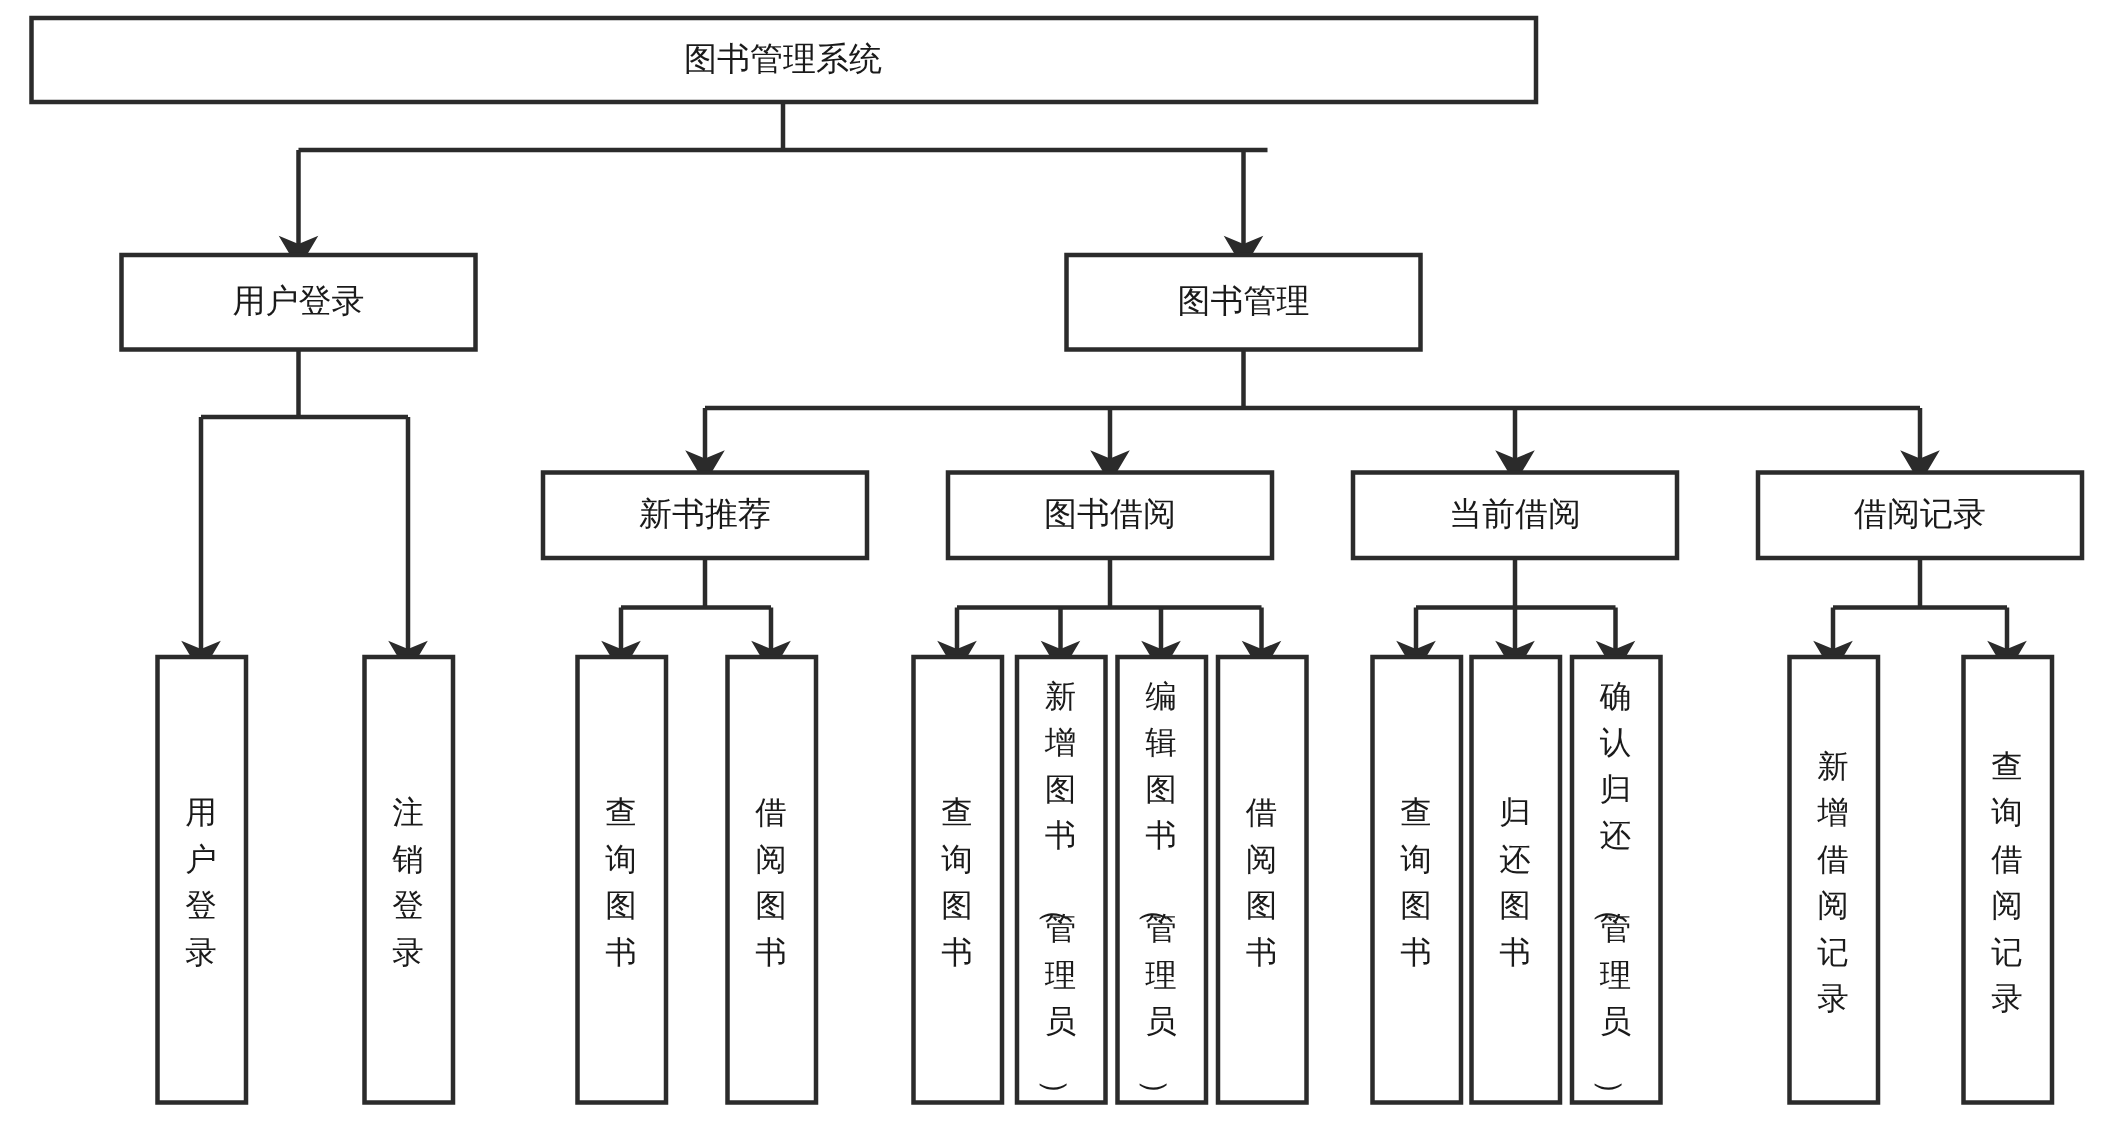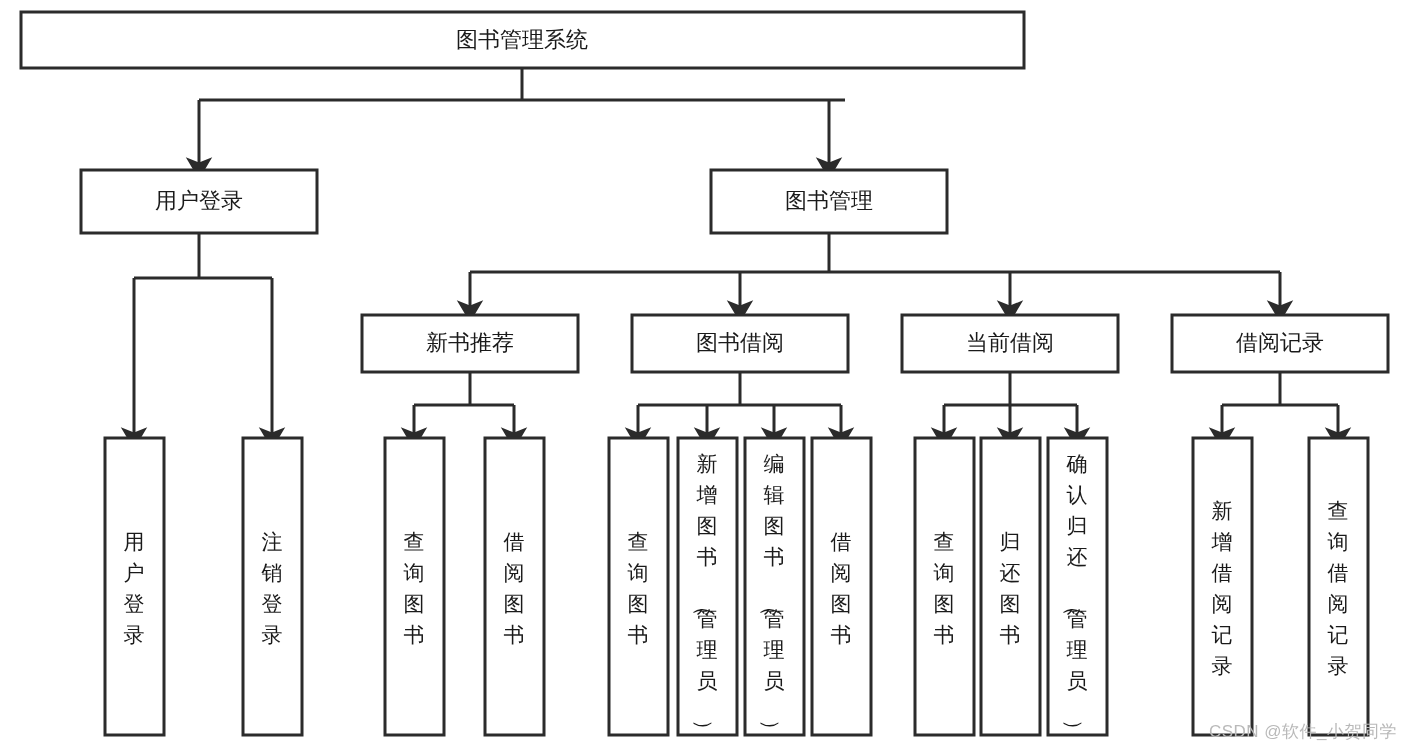--- a/index.html
+++ b/index.html
@@ -162,14 +162,13 @@
       <rect class="node-box" x="1193" y="438" width="59" height="297"></rect>
       <text class="node-label-v vtext" x="1222" y="517.68"><tspan x="1222" dy="0">新</tspan><tspan x="1222" dy="31">增</tspan><tspan x="1222" dy="31">借</tspan><tspan x="1222" dy="31">阅</tspan><tspan x="1222" dy="31">记</tspan><tspan x="1222" dy="31">录</tspan></text>
     </g>
     <g>
       <rect class="node-box" x="1309" y="438" width="59" height="297"></rect>
       <text class="node-label-v vtext" x="1338" y="517.68"><tspan x="1338" dy="0">查</tspan><tspan x="1338" dy="31">询</tspan><tspan x="1338" dy="31">借</tspan><tspan x="1338" dy="31">阅</tspan><tspan x="1338" dy="31">记</tspan><tspan x="1338" dy="31">录</tspan></text>
     </g>
 
   </svg>
 
-  <div class="watermark">CSDN @软件_小贺同学</div>
 </div>
 
 </body></html>

